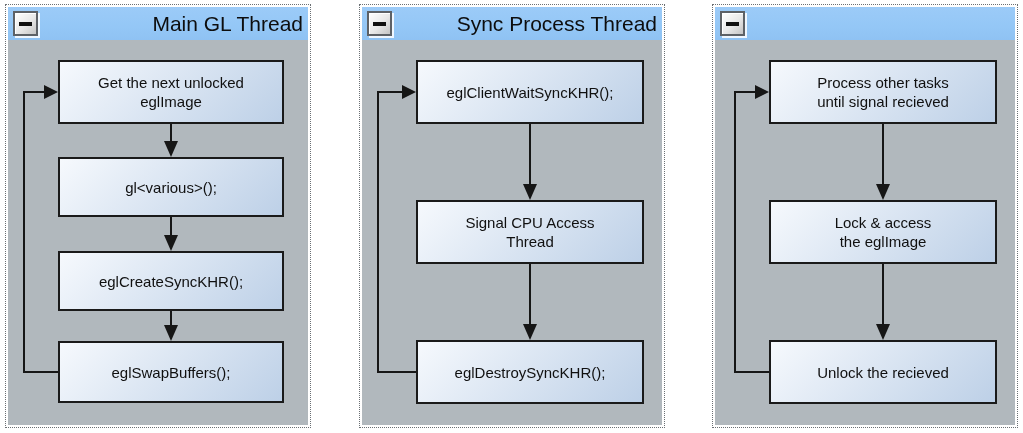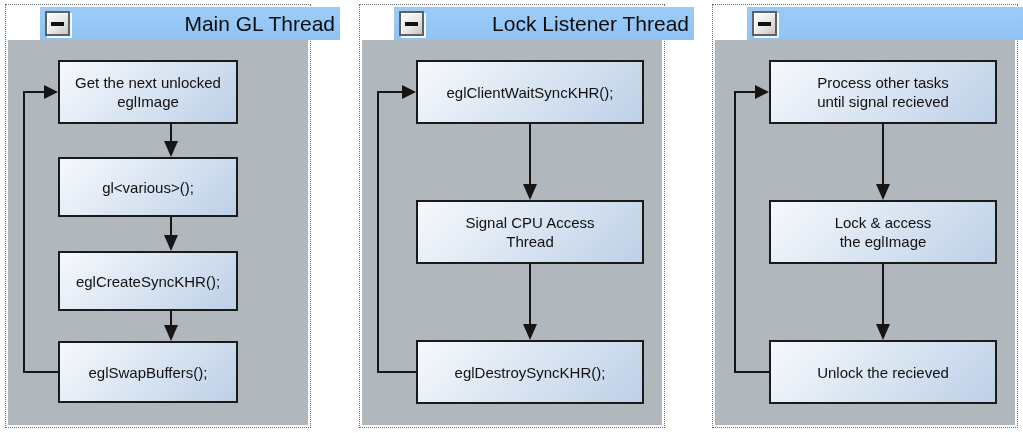--- a/index.html
+++ b/index.html
@@ -14,21 +14,21 @@
     width:1023px;height:433px;position:relative;background:#ffffff;
     font-family:"Liberation Sans", sans-serif;overflow:hidden;
   }
   .panel{
     position:absolute;top:4px;width:306px;height:424px;
     border:1px dotted #6a6f73;padding:2px;background:#ffffff;
   }
   .titlebar{
     position:relative;height:33px;width:100%;
     background:linear-gradient(180deg, #9ccbf8 0%, var(--titlebar-blue) 60%, #8fc2f3 100%);
-    display:flex;align-items:center;margin-left:32px;
+    display:flex;align-items:center;
   }
   .minbtn{
     width:25px;height:25px;margin-left:5px;
     background:linear-gradient(135deg,#ffffff 0%,#e8e8e8 55%,#c4c4c4 100%);
     border:2px solid #5d6166;
     box-shadow:2px 2px 0 rgba(255,255,255,.85), inset 1px 1px 0 #ffffff;
     display:flex;align-items:center;justify-content:center;
     cursor:pointer;padding:0;
   }
   .minus{display:block;width:13px;height:4px;background:#101010;}
@@ -47,21 +47,21 @@
     background:linear-gradient(135deg, var(--node-gradient-start) 0%, var(--node-gradient-end) 100%);
     border:2px solid #1a1a1a;
     display:flex;align-items:center;justify-content:center;
     text-align:center;
   }
   .node span{
     white-space:pre-line;font-size:15px;line-height:19px;color:#101010;
   }
   .p1{left:5px;} .p2{left:359px;} .p3{left:712px;}
   
-  .p1 .node{left:50px;width:180px;}
+  .p1 .node{left:50px;width:226px;}
   .p1 .n0{top:20px;height:64px;}
   .p1 .n1{top:117px;height:60px;}
   .p1 .n2{top:211px;height:60px;}
   .p1 .n3{top:301px;height:62px;text-align:center;}
   
   .p2 .node,.p3 .node{left:54px;width:228px;}
   .p2 .n0,.p3 .n0{top:20px;height:64px;}
   .p2 .n1,.p3 .n1{top:160px;height:64px;align-items:center;}
   .p2 .n2,.p3 .n2{top:300px;height:64px;text-align:center;}
 </style>
@@ -108,21 +108,21 @@
         <span>eglSwapBuffers();</span>
       </div>
   </div>
 </div>
 
 <div class="panel p2">
   <div class="titlebar">
     <button class="minbtn">
       <span class="minus"></span>
     </button>
-    <span class="title">Lock Listener Thread</span>
+    <span class="title">Sync Process Thread</span>
   </div>
   <div class="panelbody">
     <svg class="arrows" width="300" height="385">
       <g>
         <line x1="168" y1="84" x2="168" y2="146"></line>
         <polygon points="161,144 175,144 168,160"></polygon>
       </g>
       <g>
         <line x1="168" y1="224" x2="168" y2="286"></line>
         <polygon points="161,284 175,284 168,300"></polygon>

